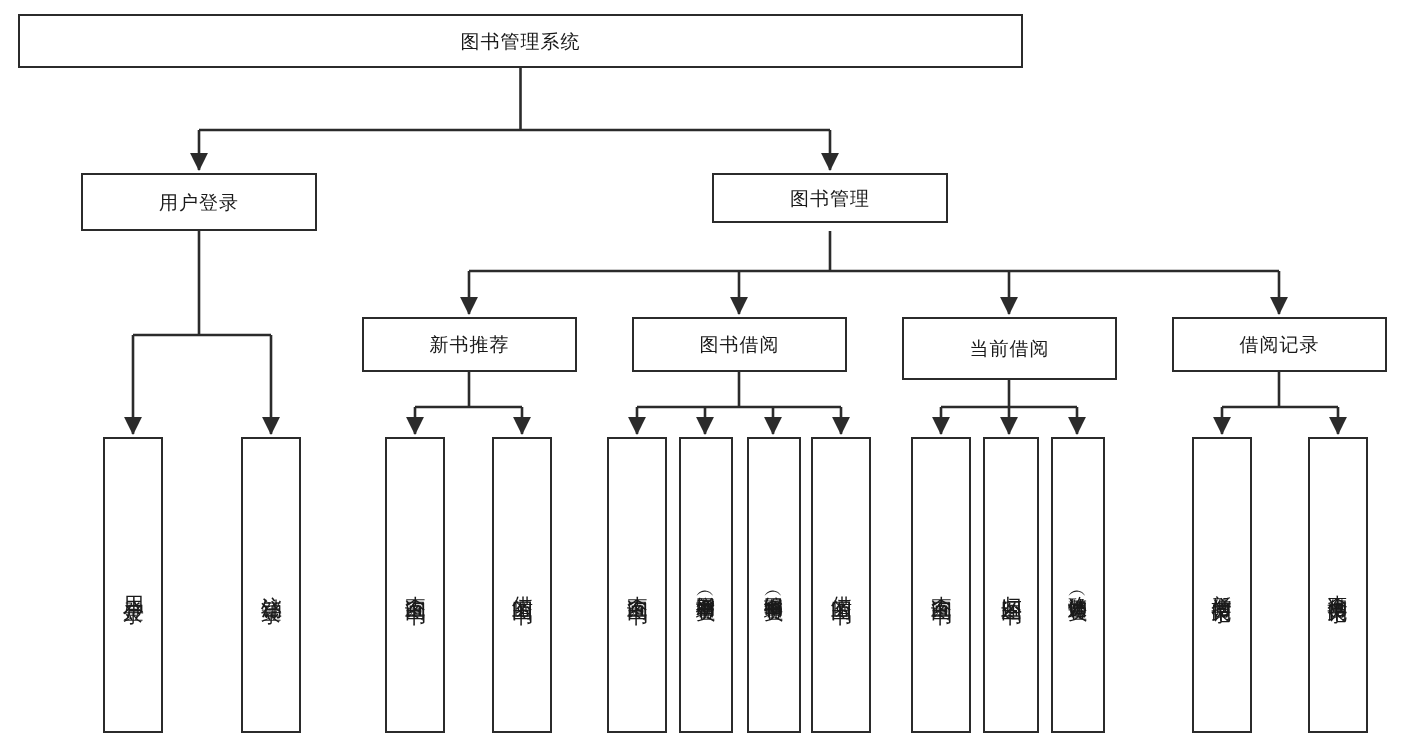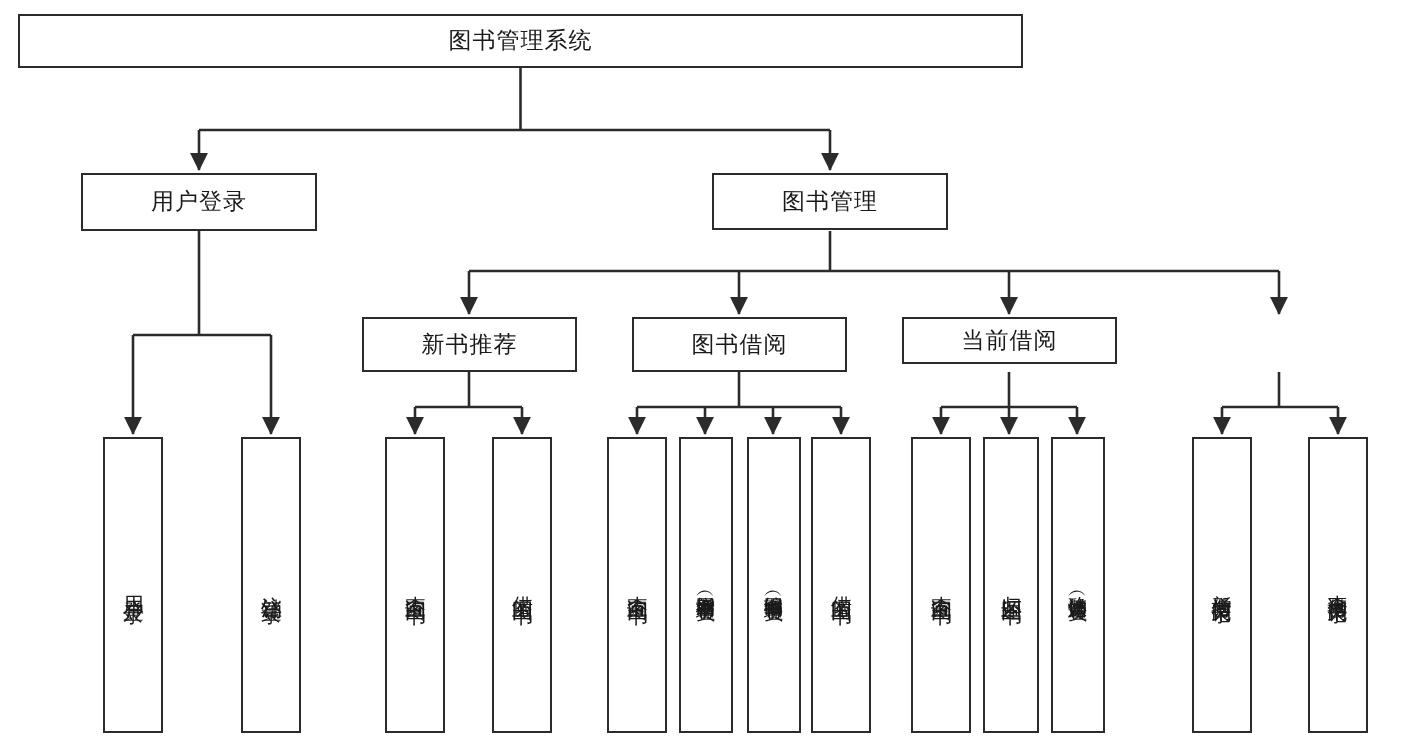--- a/index.html
+++ b/index.html
@@ -22,21 +22,21 @@
     box-sizing: border-box;
     border: 2px solid #2b2b2b;
     background: #ffffff;
     display: flex;
     align-items: center;
     justify-content: center;
     color: #1a1a1a;
     z-index: 3;
   }
   .node.horiz {
-    font-size: 23px;
+    font-size: 19px;
     letter-spacing: 1px;
     line-height: 1.2;
   }
   .node.vert {
     writing-mode: vertical-rl;
     text-orientation: upright;
     font-size: 21px;
     letter-spacing: 3px;
     padding: 6px 0;
     line-height: 1.0;
@@ -126,32 +126,35 @@
     <path d="M 1338 407 L 1338 434" stroke="#2b2b2b" stroke-width="2.6" fill="none" marker-end="url(#arrow)"></path>
   </svg>
 
   <div class="node horiz title-node" style="left:18px; top:14px; width:1005px; height:54px;">
     <span>图书管理系统</span>
   </div>
 
   <div class="node horiz" style="left:81px; top:173px; width:236px; height:58px;">
     <span>用户登录</span>
   </div>
-  <div class="node horiz" style="left:712px; top:173px; width:236px; height:57px;">
+  <div class="node horiz" style="left:712px; top:173px; width:236px; height:50px;">
     <span>图书管理</span>
   </div>
 
   <div class="node horiz" style="left:632px; top:317px; width:215px; height:55px;">
     <span>图书借阅</span>
   </div>
   <div class="node horiz" style="left:362px; top:317px; width:215px; height:55px;">
     <span>新书推荐</span>
   </div>
-  <div class="node horiz" style="left:902px; top:317px; width:215px; height:47px;">
+  <div class="node horiz" style="left:902px; top:317px; width:215px; height:63px;">
     <span>当前借阅</span>
+  </div>
+  <div class="node horiz" style="left:1172px; top:317px; width:215px; height:55px;">
+    <span>借阅记录</span>
   </div>
 
   <div class="node vert" style="left:103px; top:437px; width:60px; height:296px;">
     <span class="vtext">用户登录</span>
   </div>
   <div class="node vert" style="left:241px; top:437px; width:60px; height:296px;">
     <span class="vtext">注销登录</span>
   </div>
 
   <div class="node vert" style="left:385px; top:437px; width:60px; height:296px;">

